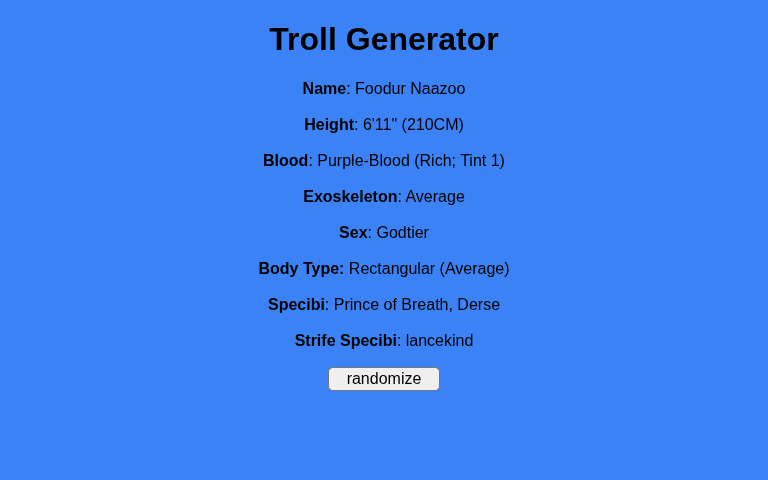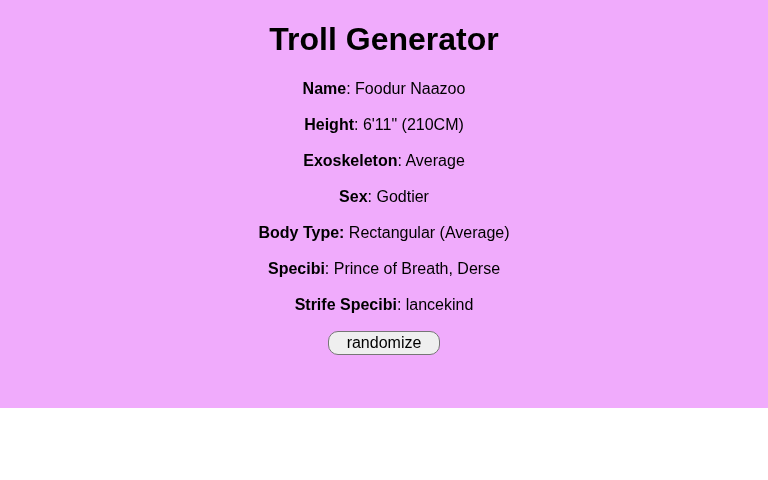--- a/index.html
+++ b/index.html
@@ -4,23 +4,23 @@
 <style>
   html, body {
     margin: 0;
     padding: 0;
     background: #ffffff;
     color: #000000;
     font-family: "Liberation Sans", sans-serif;
   }
   .page {
     width: 768px;
-    height: 408px;
+    height: 480px;
     overflow: hidden;
-    background: #f0abfc;
+    background: #3b82f6;
   }
   h1.title {
     text-align: center;
     font-size: 32px;
     font-weight: bold;
     margin: 21px 0;
     line-height: 37px;
   }
   p.field {
     text-align: center;
@@ -34,36 +34,37 @@
   .button-row {
     text-align: center;
     margin: 16px 0;
   }
   button.randomize {
     font-family: "Liberation Sans", sans-serif;
     font-size: 16px;
     color: #000000;
     background: #efefef;
     border: 1px solid #767676;
-    border-radius: 10px;
+    border-radius: 5px;
     padding: 2px 18px;
     cursor: pointer;
   }
 </style>
 </head>
 <body>
 
 <div class="page">
 
   <h1 class="title">Troll Generator</h1>
 
   <p class="field"><b>Name</b><span>: Foodur Naazoo</span></p>
 
   <p class="field"><b>Height</b><span>: 6'11" (210CM)</span></p>
 
+  <p class="field"><b>Blood</b><span>: Purple-Blood (Rich; Tint 1)</span></p>
 
   <p class="field"><b>Exoskeleton</b><span>: Average</span></p>
 
   <p class="field"><b>Sex</b><span>: Godtier</span></p>
 
   <p class="field"><b>Body Type:</b><span> Rectangular (Average)</span></p>
 
   <p class="field"><b>Specibi</b><span>: Prince of Breath, Derse</span></p>
 
   <p class="field"><b>Strife Specibi</b><span>: lancekind</span></p>

